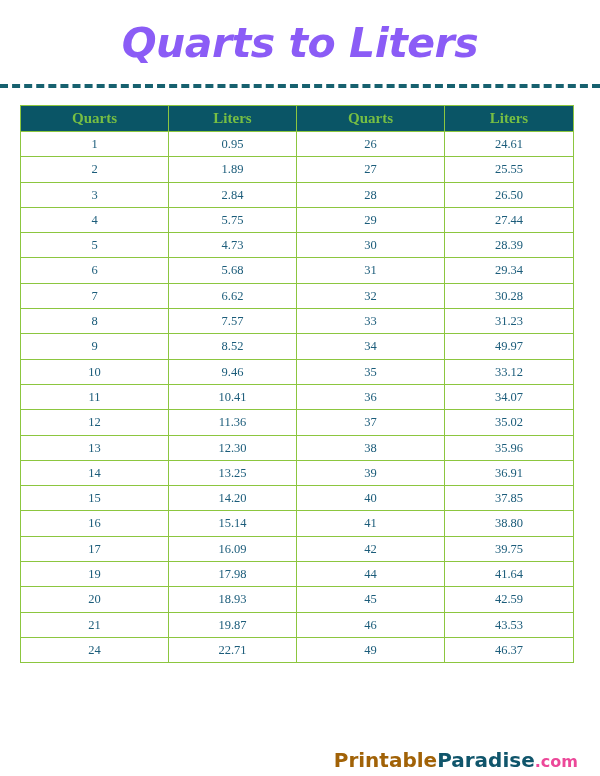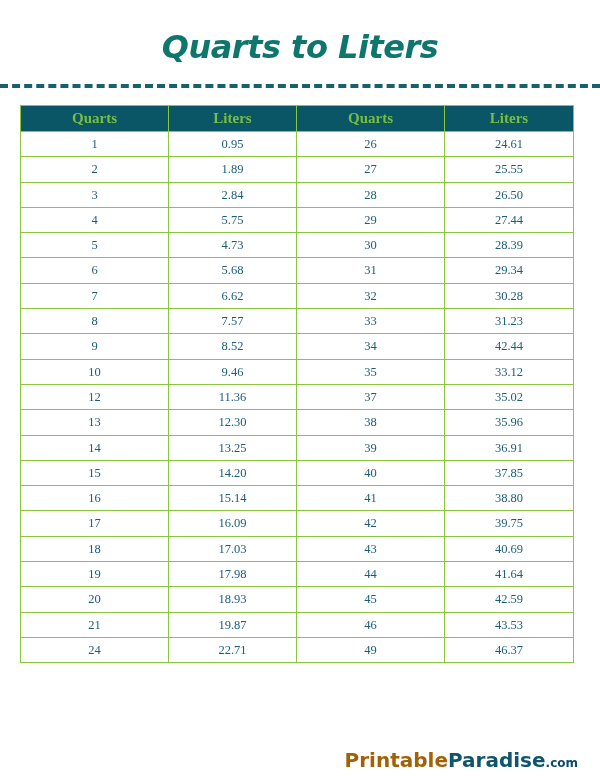--- a/index.html
+++ b/index.html
@@ -11,29 +11,29 @@
     height: 776px;
     background: #ffffff;
     font-family: "Liberation Sans", sans-serif;
     overflow: hidden;
     position: relative;
   }
 
   
   #page-title {
     text-align: center;
-    color: #0f766e;
+    color: #8b5cf6;
     font-family: "DejaVu Sans", sans-serif;
     font-style: italic;
     font-weight: bold;
-    font-size: 32px;
+    font-size: 41px;
     letter-spacing: -0.5px;
     line-height: 1;
     padding-top: 19px;
-    margin: 12px;
+    margin: 4px;
     white-space: nowrap;
   }
 
   
   #dashed-divider {
     position: absolute;
     left: 0;
     top: 84px;
     width: 600px;
     height: 0;
@@ -90,21 +90,21 @@
     right: 22px;
     bottom: 6px;
     font-family: "DejaVu Sans", sans-serif;
     font-weight: bold;
     font-size: 20px;
     line-height: 1;
     white-space: nowrap;
   }
   #footer-logo .seg-printable { color: #a16207; }
   #footer-logo .seg-paradise  { color: #10556b; margin-top: 6px; }
-  #footer-logo .seg-com       { color: #0c4a6e; font-size: 12px; }
+  #footer-logo .seg-com       { color: #ec4899; font-size: 16px; }
 </style>
 </head>
 <body>
 
 <h1 id="page-title">Quarts to Liters</h1>
 
 <div id="dashed-divider"></div>
 
 <div id="conversion-table-wrap">
   <table class="conv" id="conversion-table">
@@ -168,29 +168,35 @@
         <tr>
           <td>8</td>
           <td>7.57</td>
           <td>33</td>
           <td>31.23</td>
         </tr>
         <tr>
           <td>9</td>
           <td>8.52</td>
           <td>34</td>
-          <td>42.44</td>
+          <td>49.97</td>
         </tr>
         <tr>
           <td>10</td>
           <td>9.46</td>
           <td>35</td>
           <td>33.12</td>
         </tr>
         <tr>
+          <td>11</td>
+          <td>10.41</td>
+          <td>36</td>
+          <td>34.07</td>
+        </tr>
+        <tr>
           <td>12</td>
           <td>11.36</td>
           <td>37</td>
           <td>35.02</td>
         </tr>
         <tr>
           <td>13</td>
           <td>12.30</td>
           <td>38</td>
           <td>35.96</td>
@@ -213,26 +219,20 @@
           <td>41</td>
           <td>38.80</td>
         </tr>
         <tr>
           <td>17</td>
           <td>16.09</td>
           <td>42</td>
           <td>39.75</td>
         </tr>
         <tr>
-          <td>18</td>
-          <td>17.03</td>
-          <td>43</td>
-          <td>40.69</td>
-        </tr>
-        <tr>
           <td>19</td>
           <td>17.98</td>
           <td>44</td>
           <td>41.64</td>
         </tr>
         <tr>
           <td>20</td>
           <td>18.93</td>
           <td>45</td>
           <td>42.59</td>

